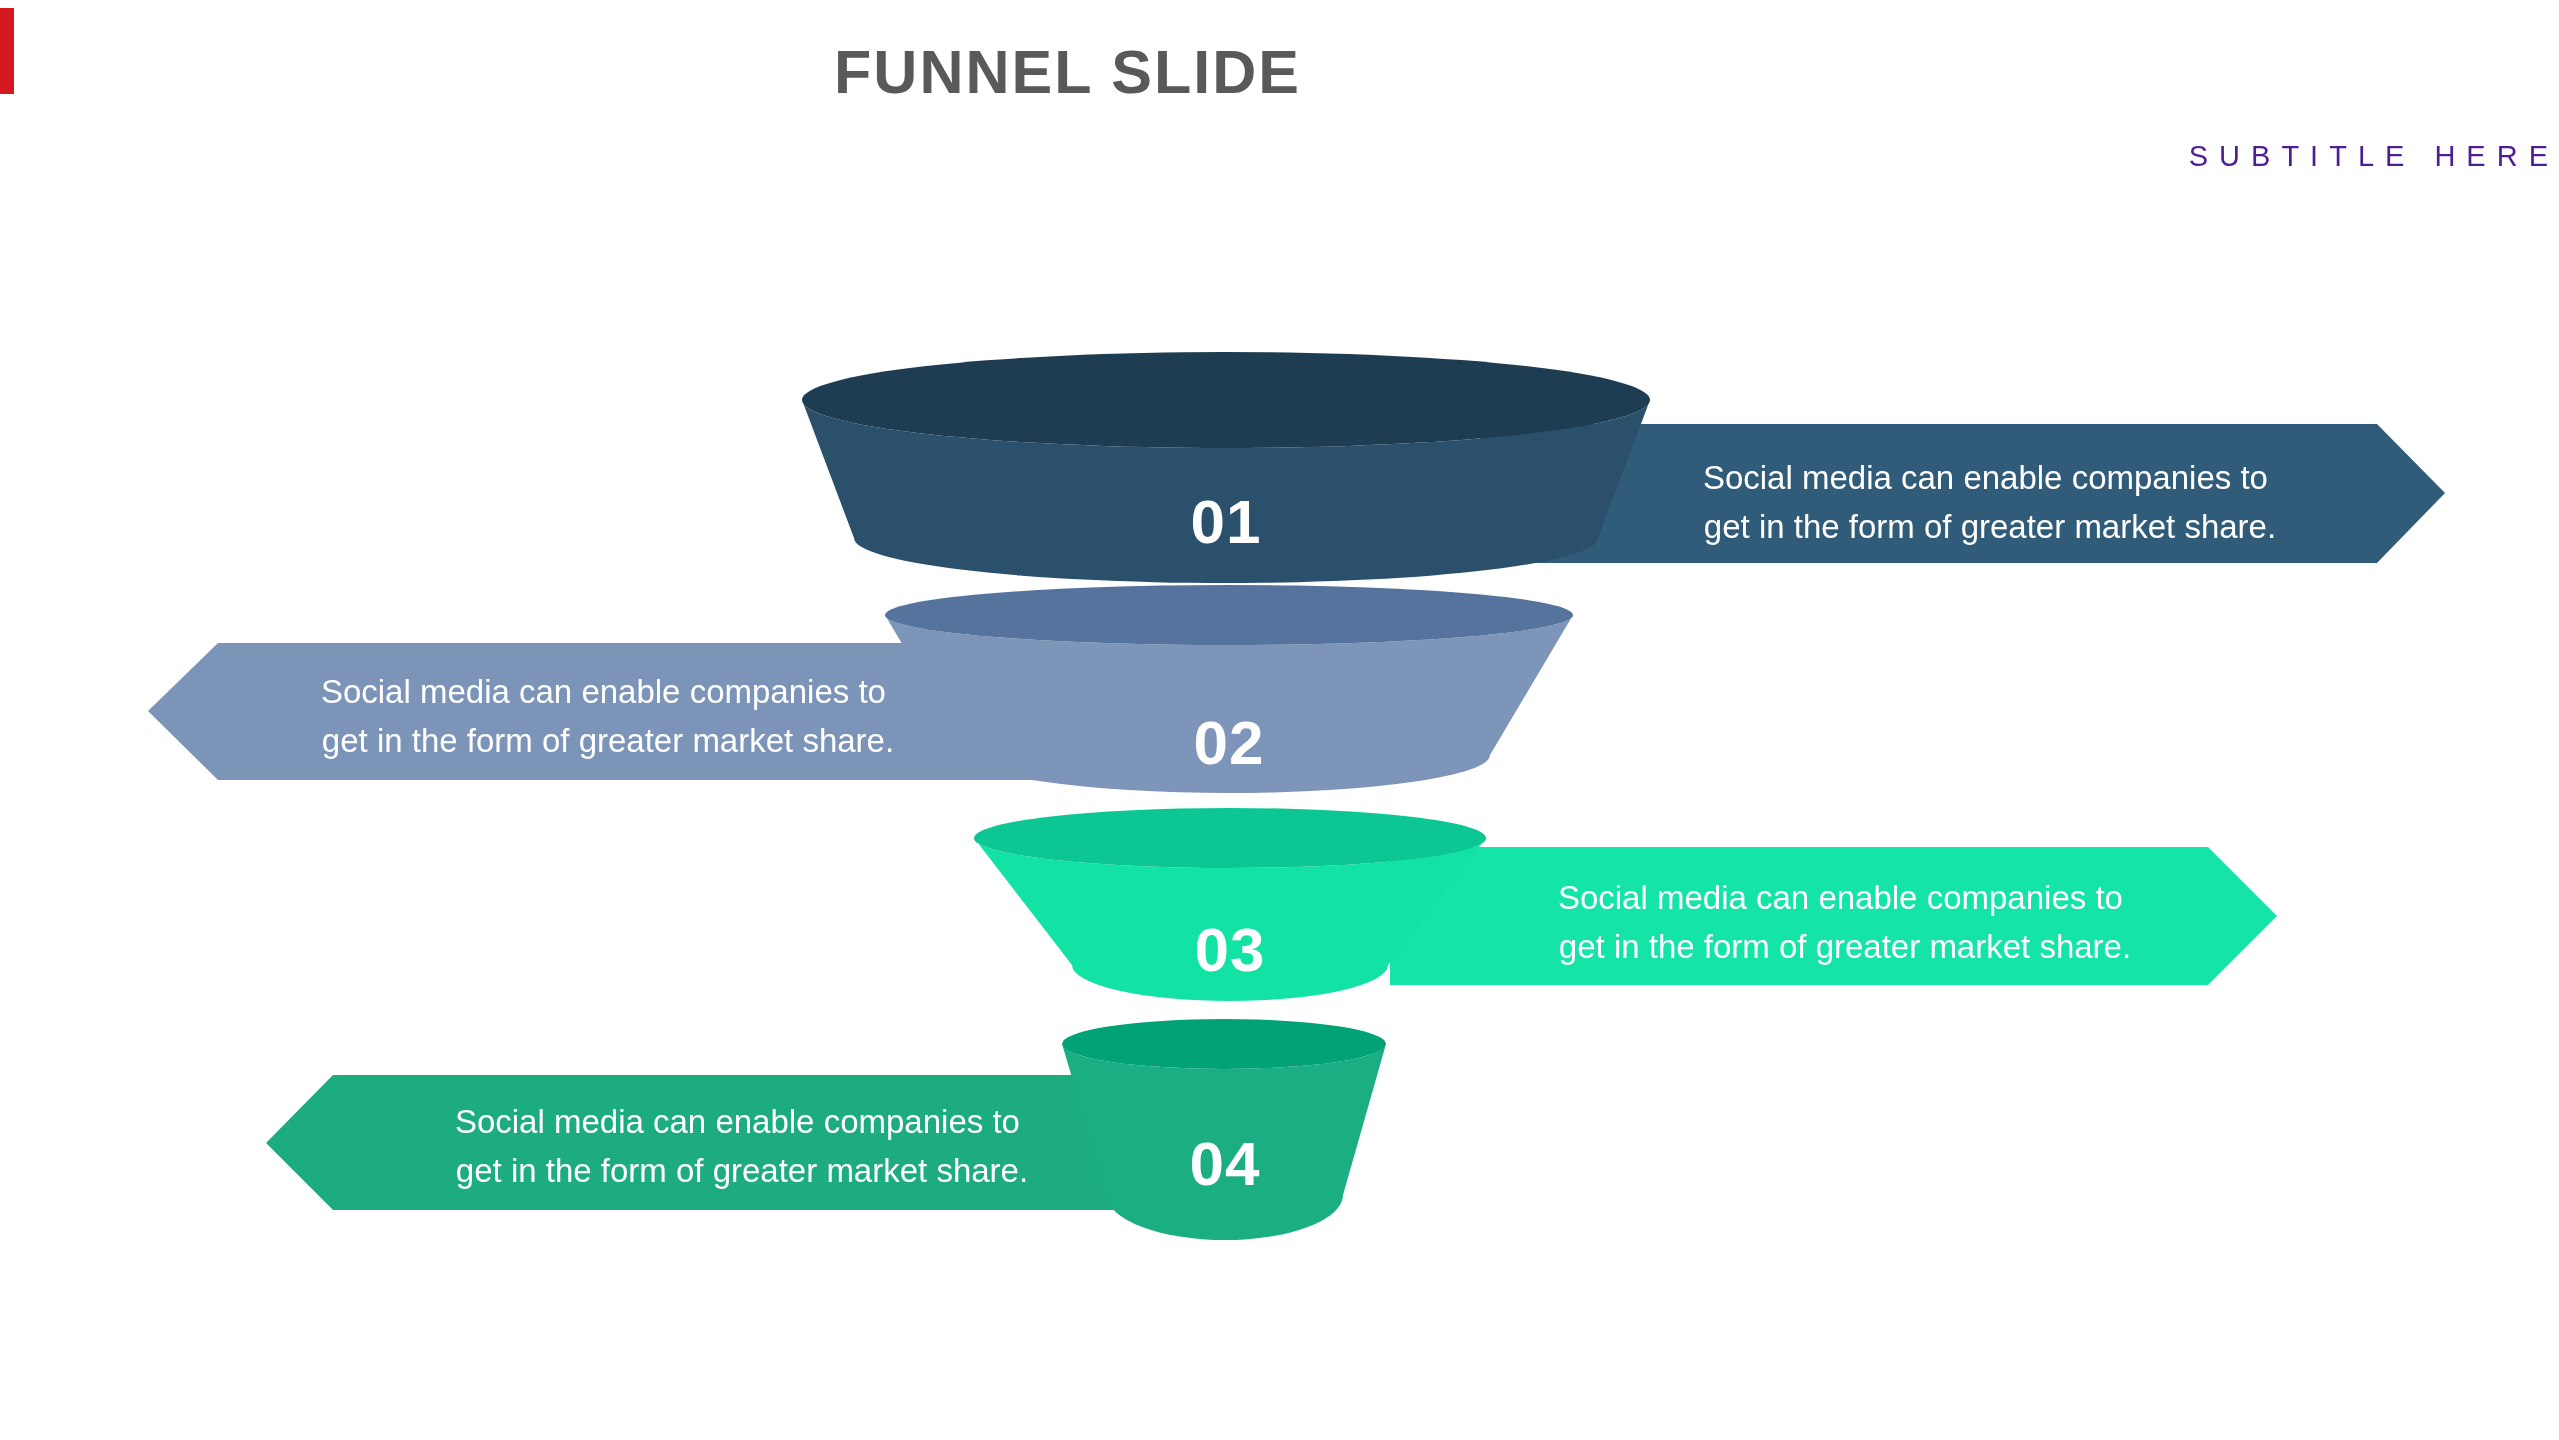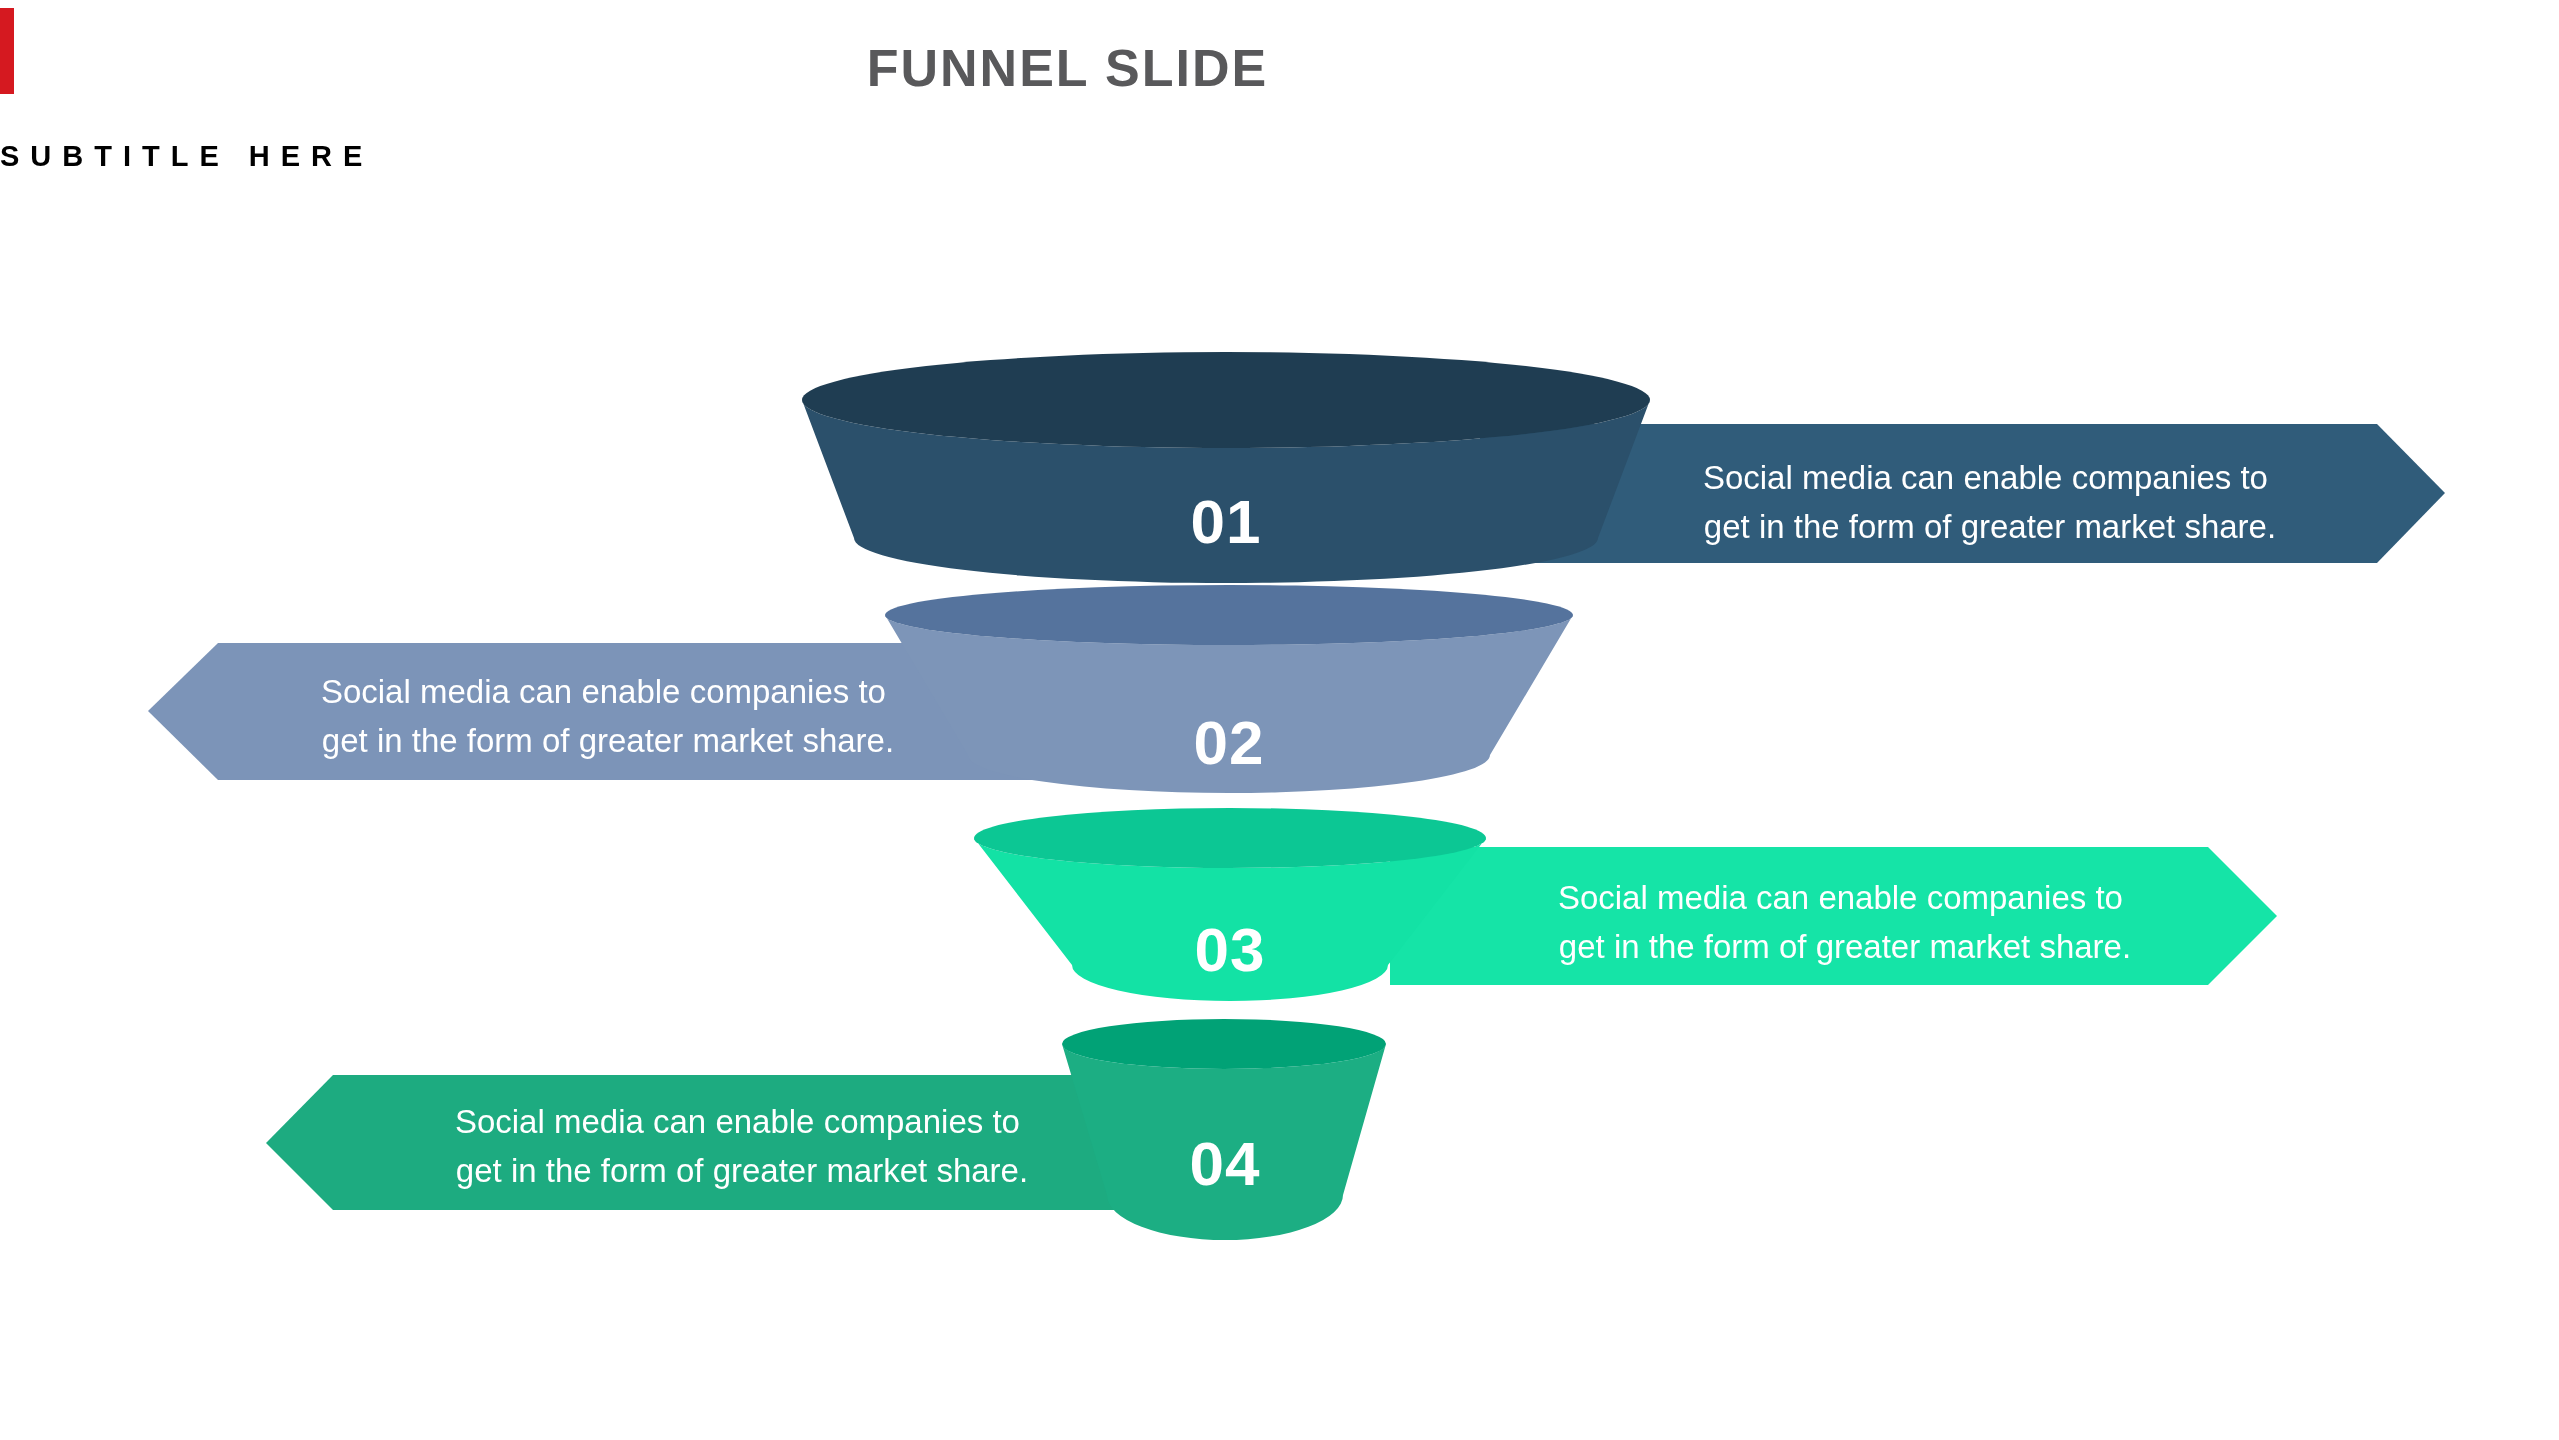--- a/index.html
+++ b/index.html
@@ -3,25 +3,25 @@
 <meta charset="utf-8">
 <style>
   html,body{margin:0;padding:0;}
   body{
     width:2559px;height:1440px;position:relative;overflow:hidden;
     background:#ffffff;
     font-family:"Liberation Sans", sans-serif;
   }
   .slide-title{
     position:absolute;left:0;top:42px;width:2135px;text-align:center;
-    font-size:52px;font-weight:bold;letter-spacing:2px;color:#59595b;line-height:1;
+    font-size:61px;font-weight:bold;letter-spacing:2px;color:#59595b;line-height:1;
   }
   .slide-subtitle{
-    position:absolute;left:0;top:142px;width:2559px;text-align:left;
-    font-size:29px;font-weight:bold;letter-spacing:11px;color:#000000;line-height:1;
+    position:absolute;left:0;top:142px;width:2559px;text-align:right;
+    font-size:29px;font-weight:normal;letter-spacing:11px;color:#4c1d95;line-height:1;
   }
   .accent-bar{
     position:absolute;left:0;top:8px;width:14px;height:86px;background:#d51920;
   }
   svg{position:absolute;left:0;top:0;}
   .banner-text{font-size:33px;fill:#ffffff;}
   .stage-number{font-size:62px;font-weight:bold;fill:#ffffff;letter-spacing:1px;}
 </style>
 </head>
 <body>

